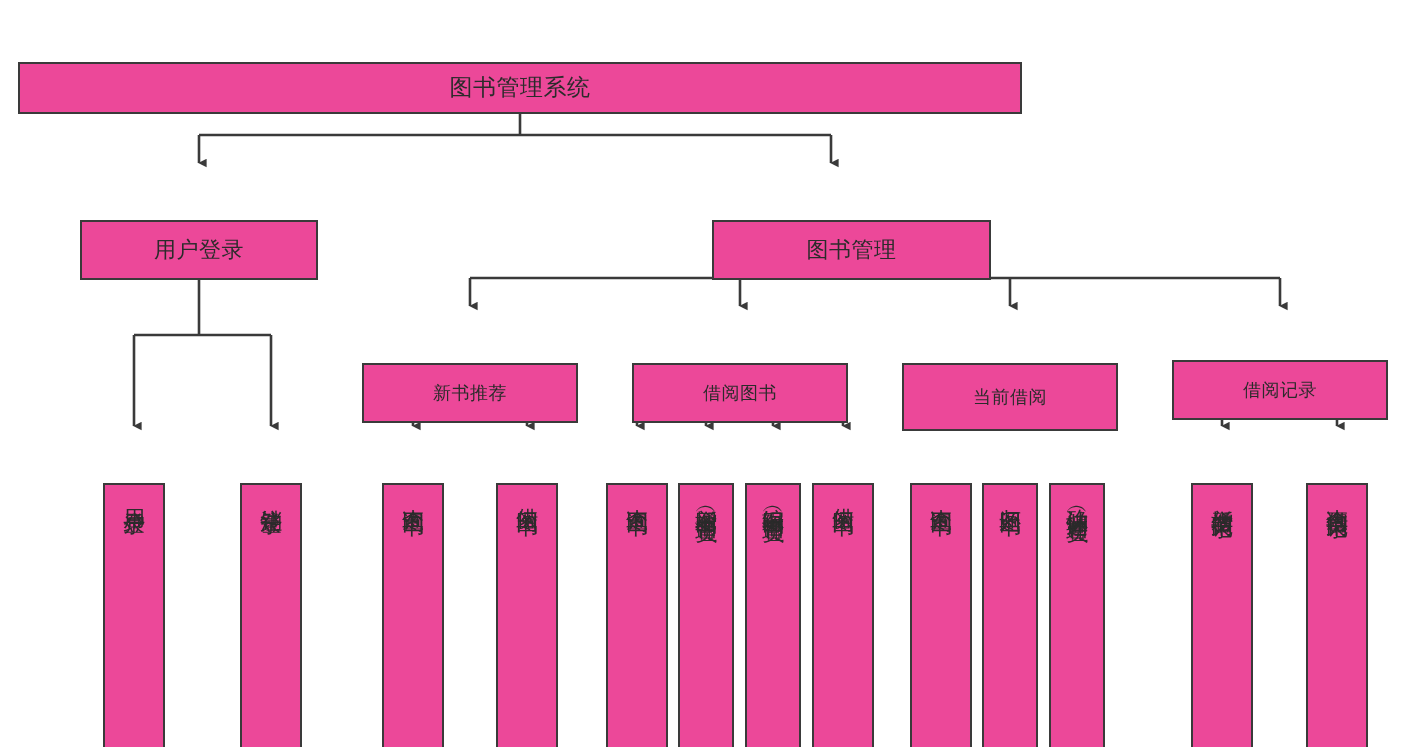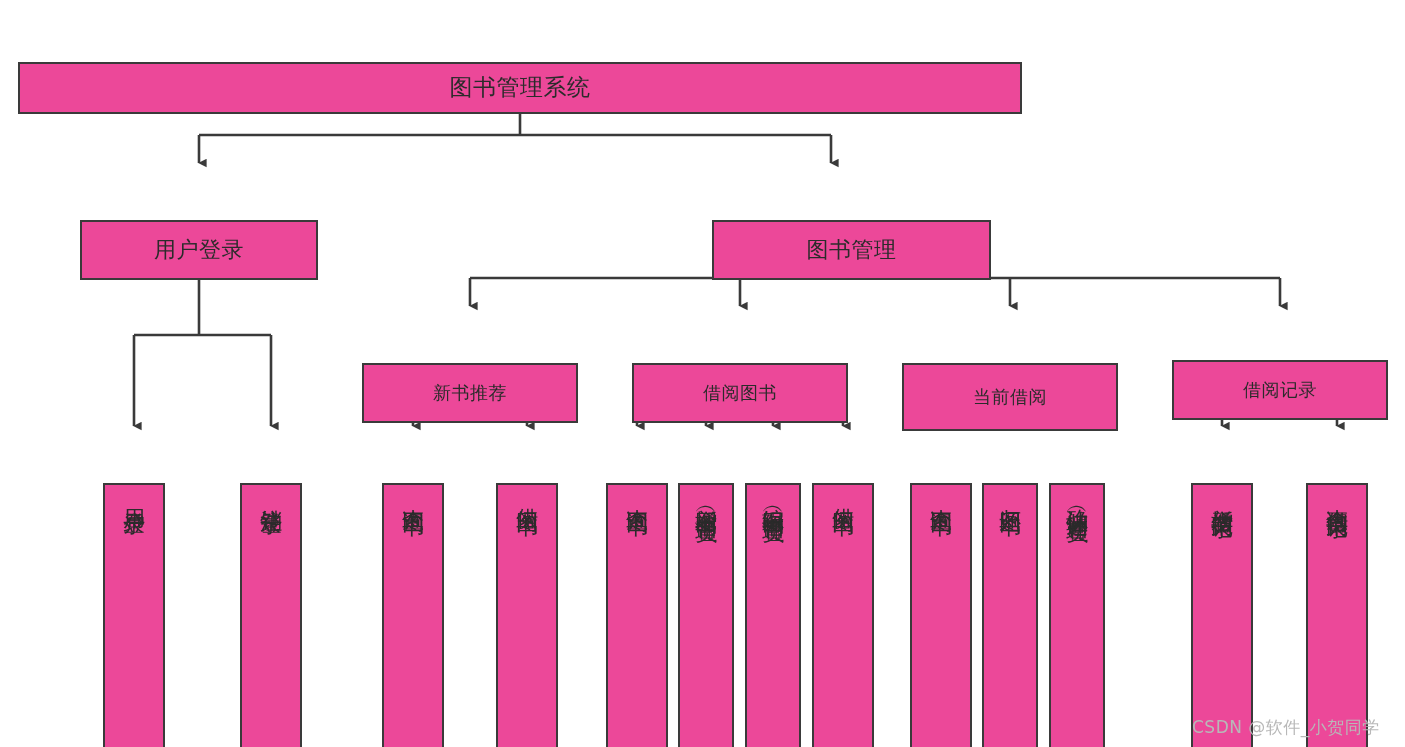--- a/index.html
+++ b/index.html
@@ -184,15 +184,14 @@
     <span class="label">确认归还（管理员）</span>
   </div>
 
   <div class="node leaf" style="left:1191px; top:435px; width:62px; height:300px;">
     <span class="label">新增借阅记录</span>
   </div>
   <div class="node leaf" style="left:1306px; top:435px; width:62px; height:300px;">
     <span class="label">查询借阅记录</span>
   </div>
 
-  <div class="watermark" style="left:1192px; top:716px;">CSDN @软件_小贺同学</div>
 
 </div>
 
 </body></html>

